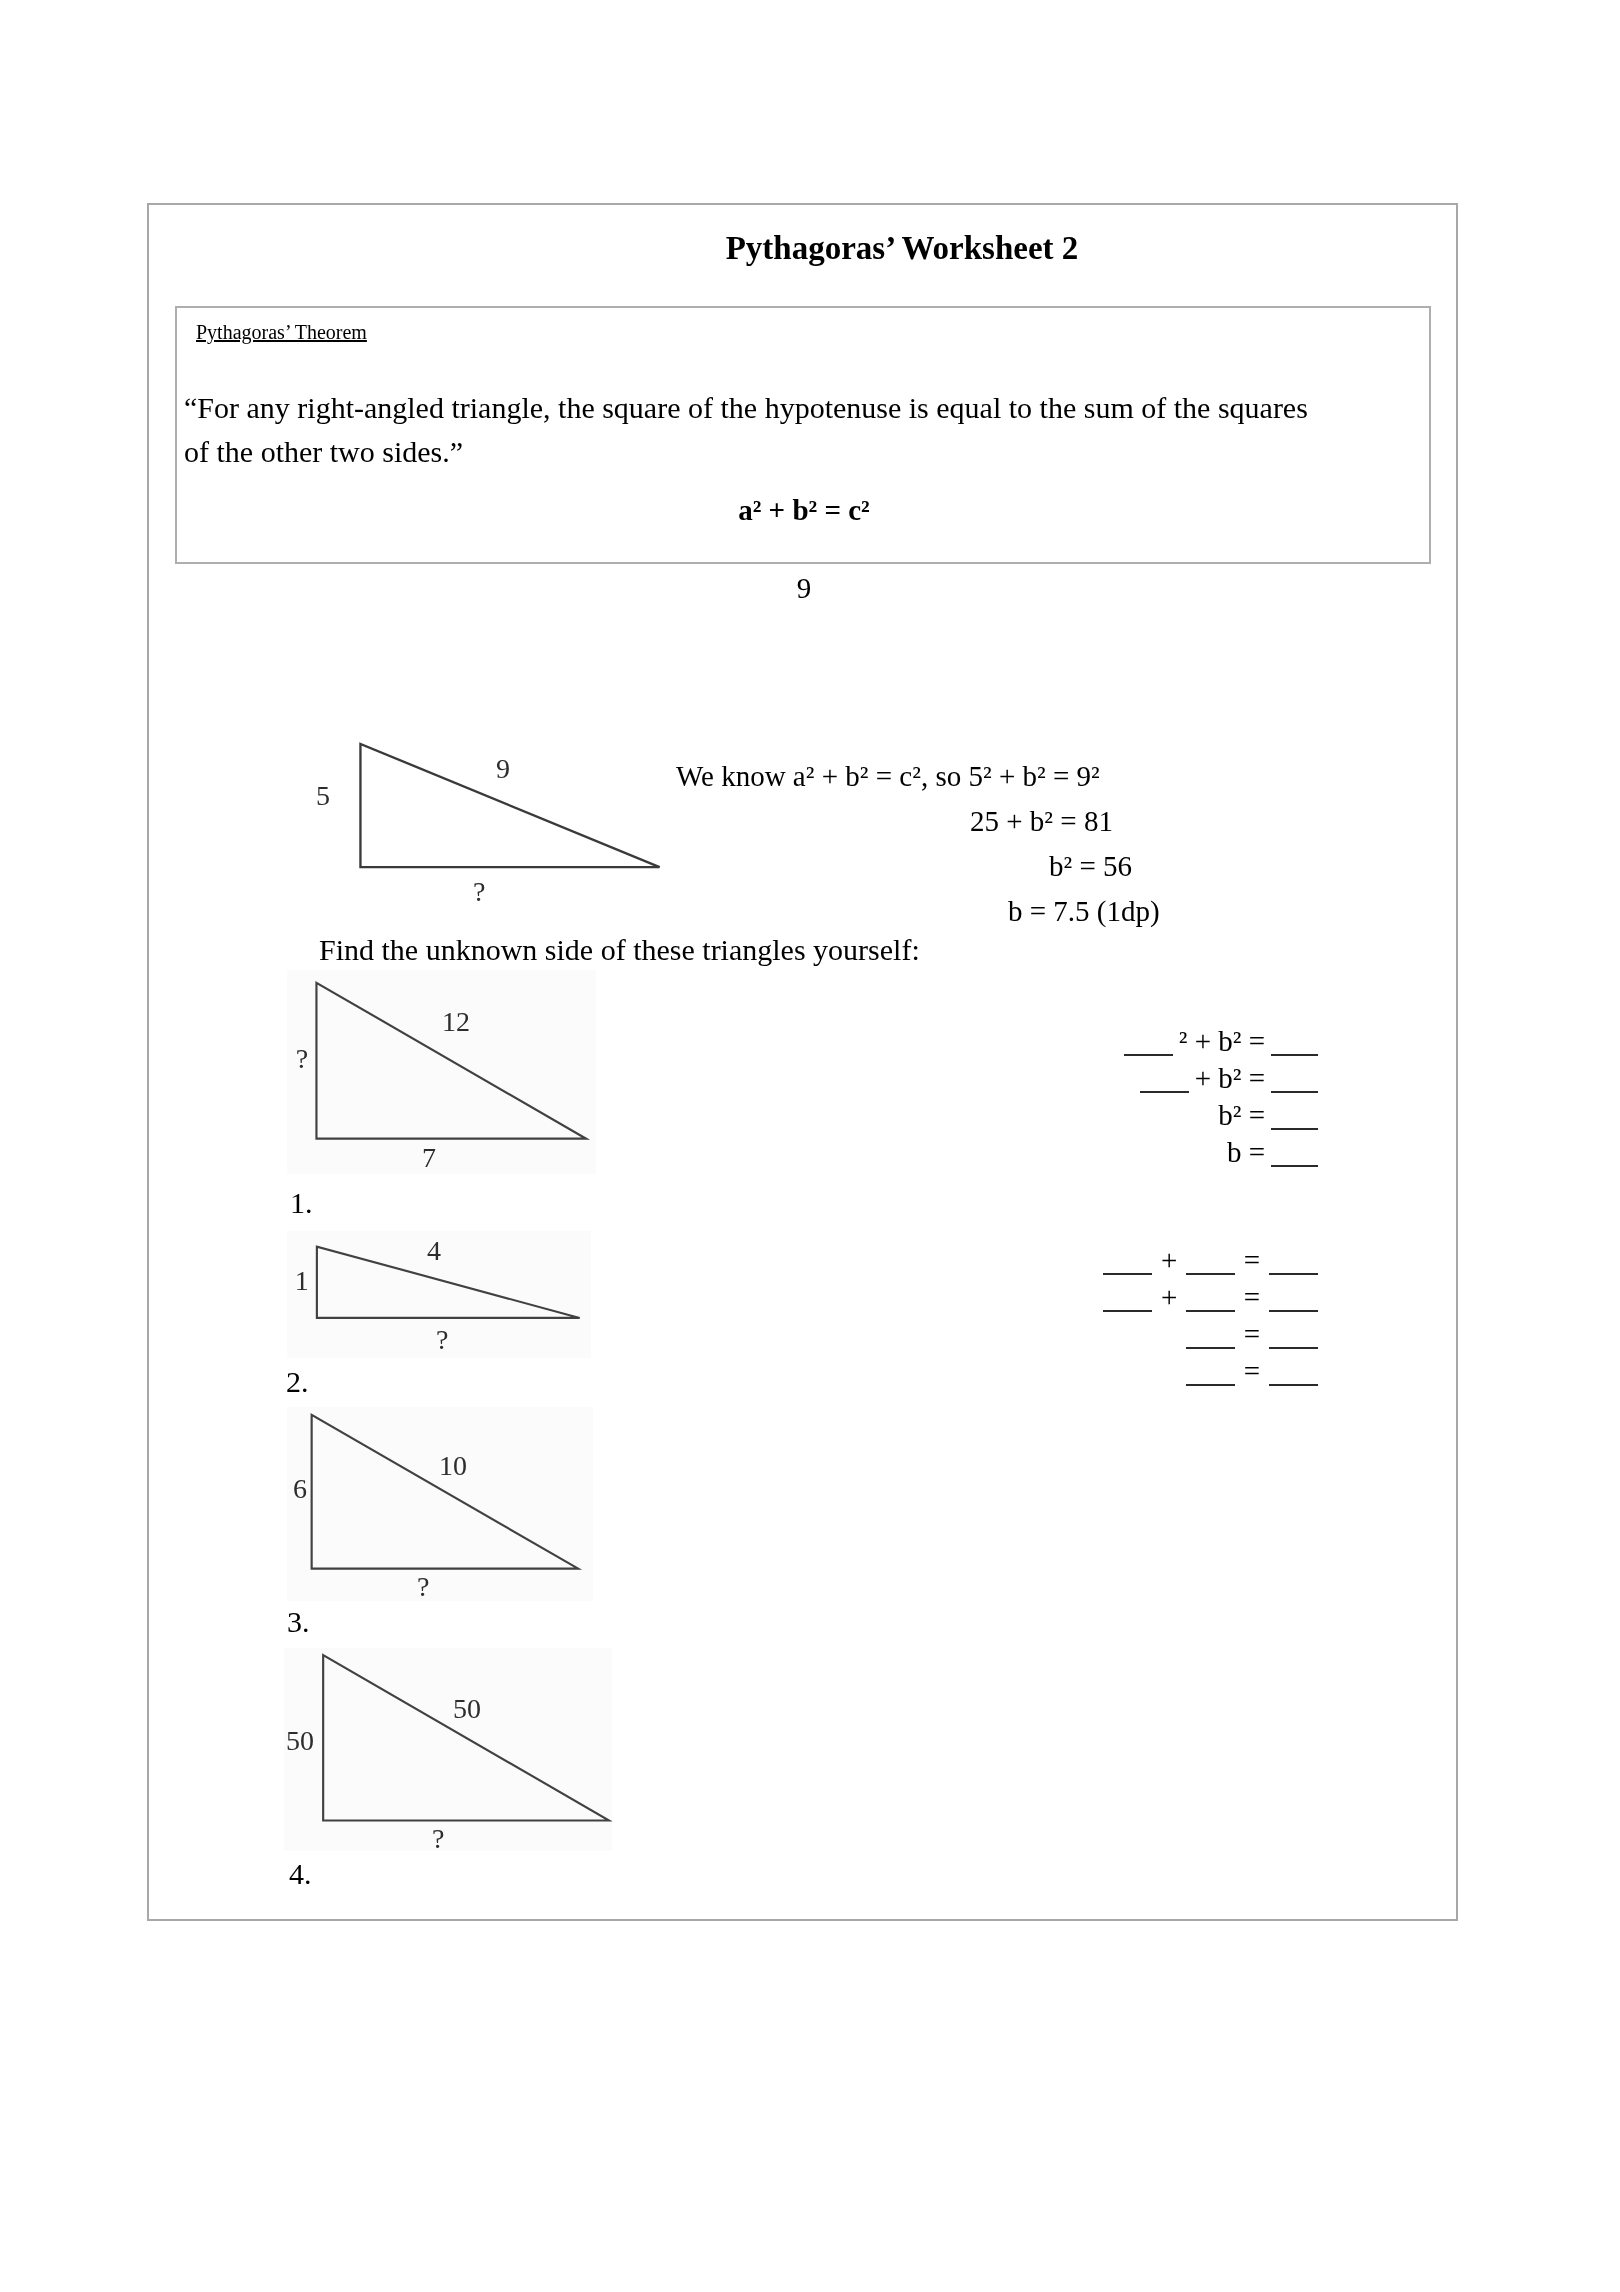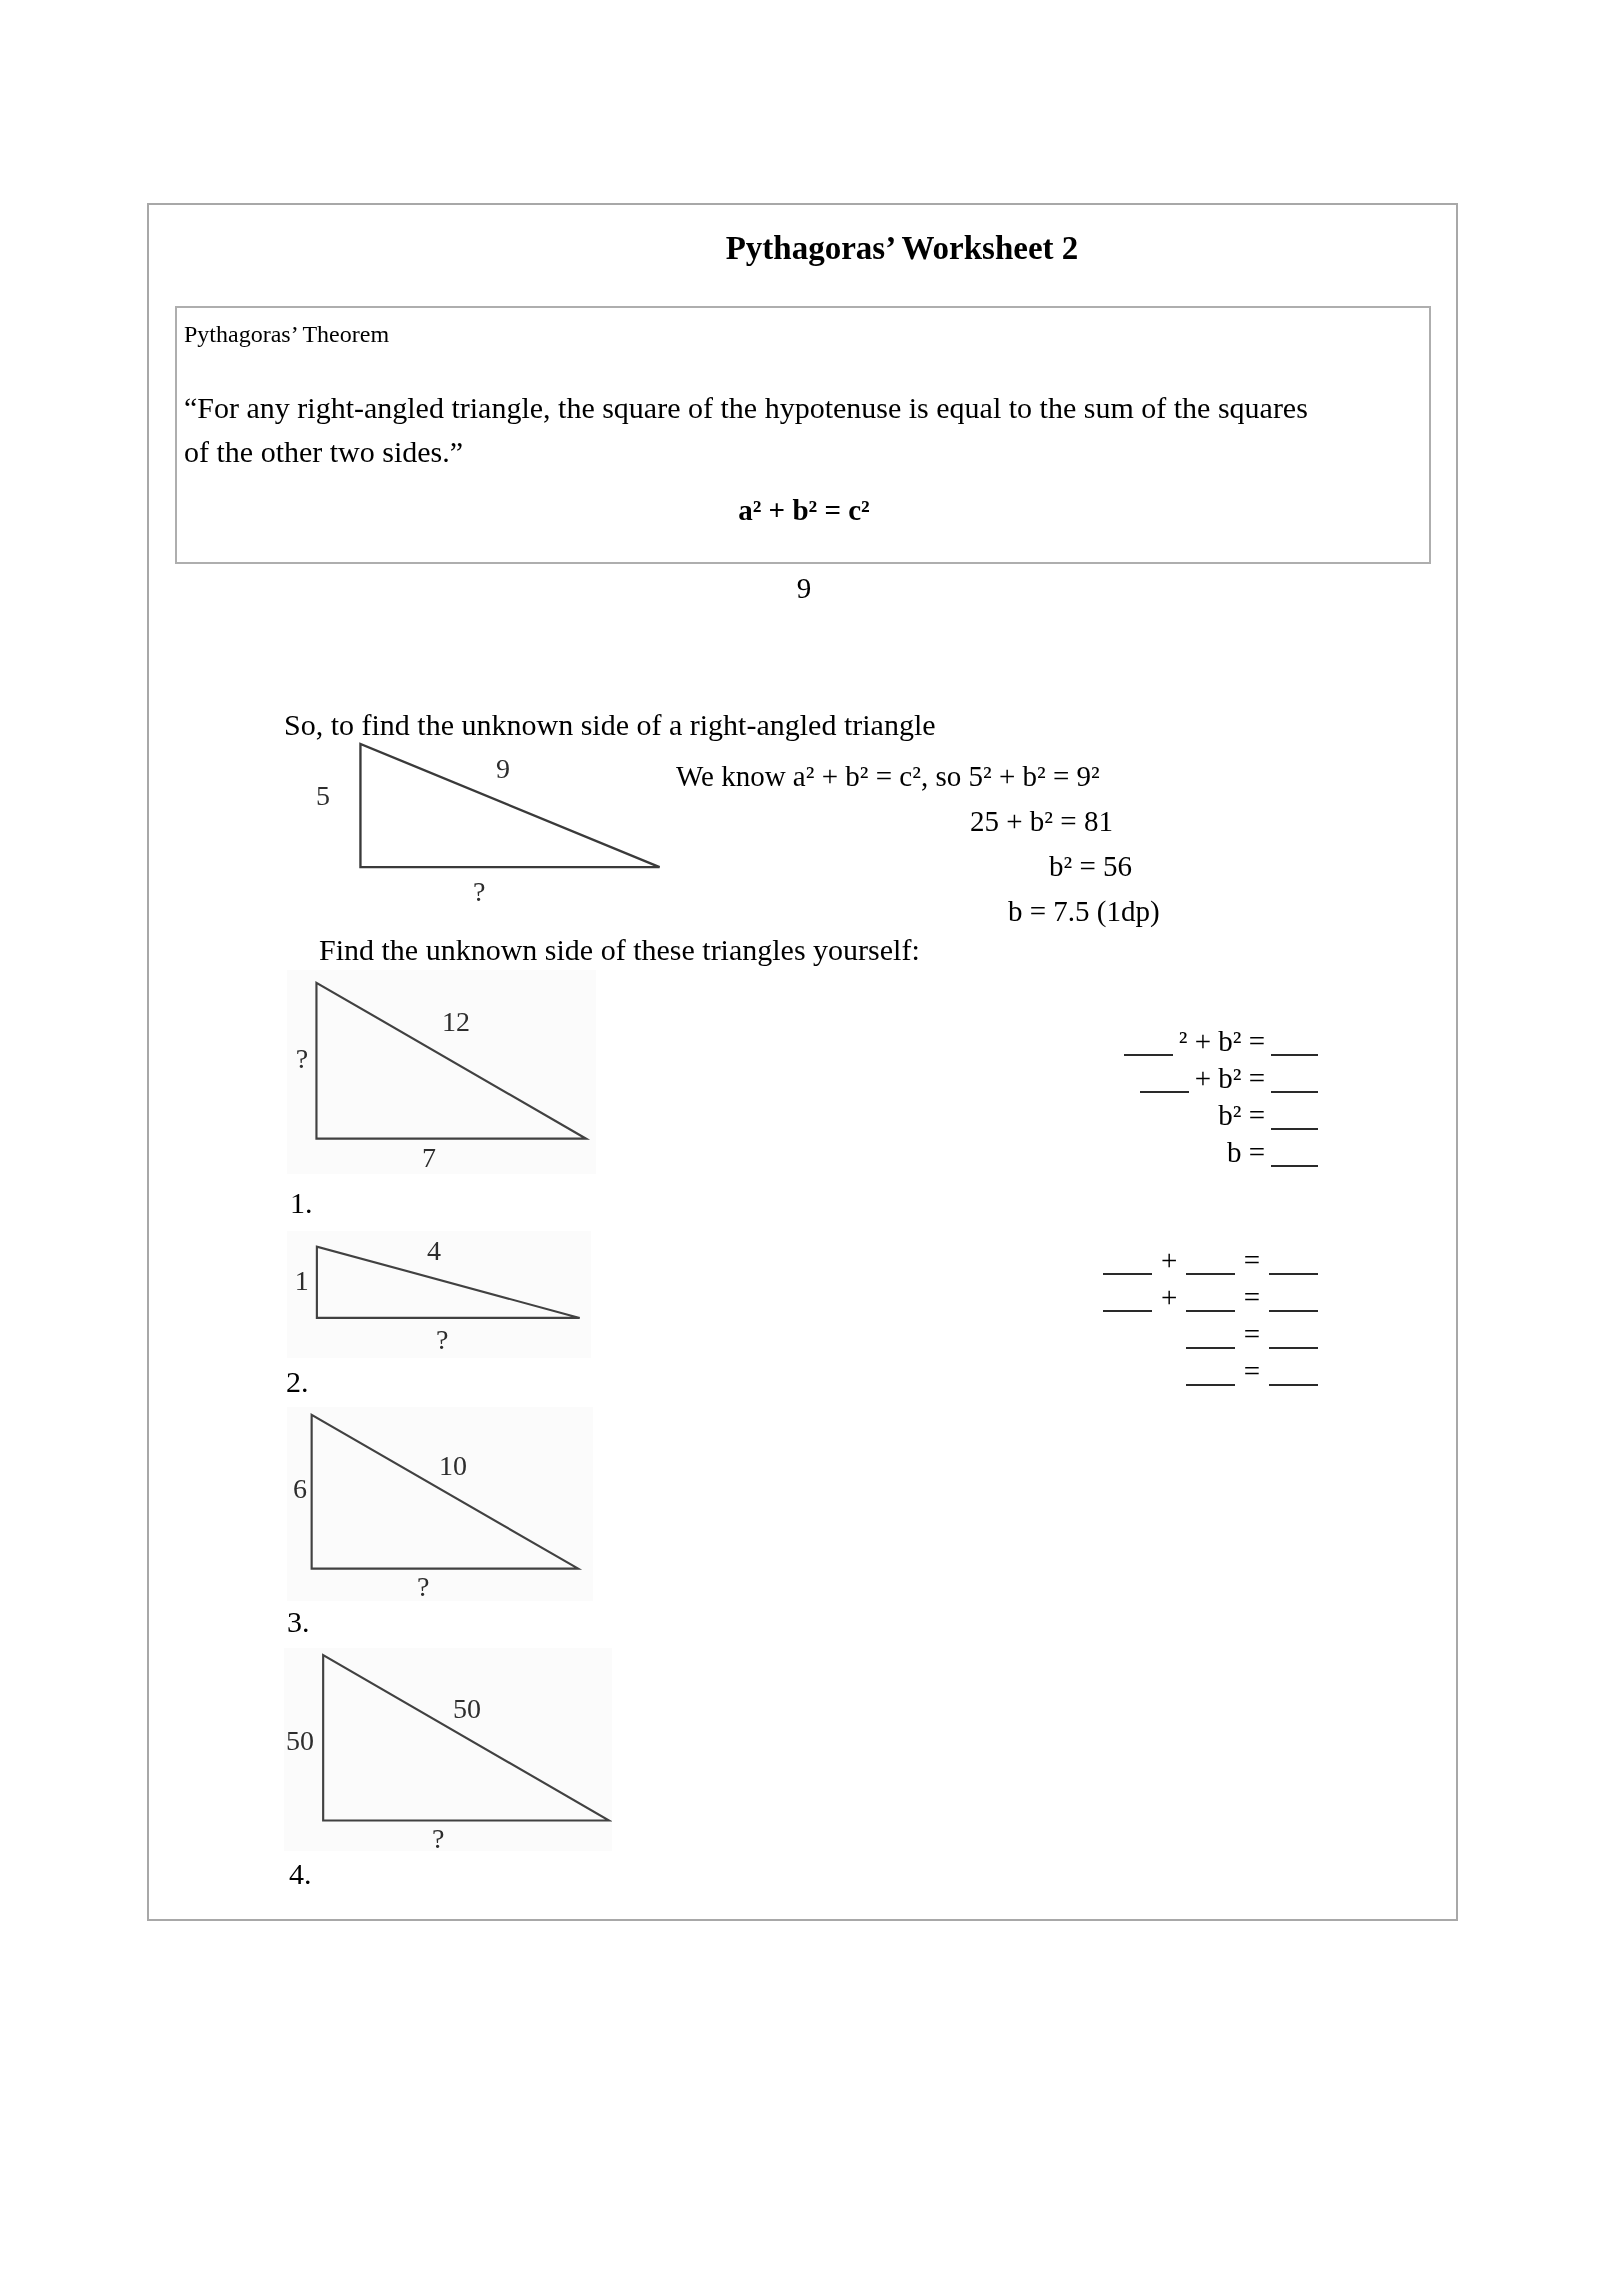--- a/index.html
+++ b/index.html
@@ -17,21 +17,21 @@
     border:2px solid #a8a8a8;background:transparent;
   }
   .title{
     left:147px;top:229px;width:1510px;
     text-align:center;font-weight:bold;font-size:33px;line-height:39px;
   }
   .theorem-border{
     left:175px;top:306px;width:1252px;height:254px;
     border:2px solid #aeaeae;
   }
-  .t-heading{left:184px;top:321px;font-size:24px;}
+  .t-heading{left:196px;top:321px;font-size:20px;text-decoration:underline;}
   .t-quote{left:184px;top:386px;width:1127px;font-size:30px;line-height:44px;}
   .t-formula{left:804px;top:494px;transform:translateX(-50%);font-weight:bold;font-size:29px;white-space:nowrap;}
   .stray-nine{left:804px;top:572px;transform:translateX(-50%);font-size:29px;}
   .intro{left:284px;top:708px;font-size:30px;white-space:nowrap;}
   .find-line{left:284px;top:933px;font-size:30px;white-space:nowrap;margin-left:35px;}
   .exline{font-size:29px;white-space:nowrap;}
   .fig{position:absolute;background:#fbfbfb;}
   .fig svg{position:absolute;left:0;top:0;display:block;}
   .side-lbl{position:absolute;font-size:28px;color:#2d2d2d;white-space:nowrap;line-height:29px;}
   .prob-num{position:absolute;font-size:30px;}
@@ -51,21 +51,20 @@
   <div class="abs page-border"></div>
 
   <div class="abs title">Pythagoras’ Worksheet 2</div>
 
   <div class="abs theorem-border"></div>
   <div class="abs t-heading">Pythagoras’ Theorem</div>
   <div class="abs t-quote">“For any right-angled triangle, the square of the hypotenuse is equal to the sum of the squares of the other two sides.”</div>
   <div class="abs t-formula">a² + b² = c²</div>
   <div class="abs stray-nine">9</div>
 
-  <div class="abs intro">So, to find the unknown side of a right-angled triangle</div>
 
   <div class="fig" style="left:358px;top:740px;width:306px;height:131px;background:transparent;">
     <svg width="306" height="131" viewBox="0 0 312 134">
       <path d="M2 4 L2 130 L308 130 Z" fill="none" stroke="#3a3a3a" stroke-width="2.4"></path>
     </svg>
   </div>
   <div class="abs side-lbl" style="left:316px;top:781px;">5</div>
   <div class="abs side-lbl" style="left:496px;top:754px;">9</div>
   <div class="abs side-lbl" style="left:473px;top:877px;">?</div>
 

